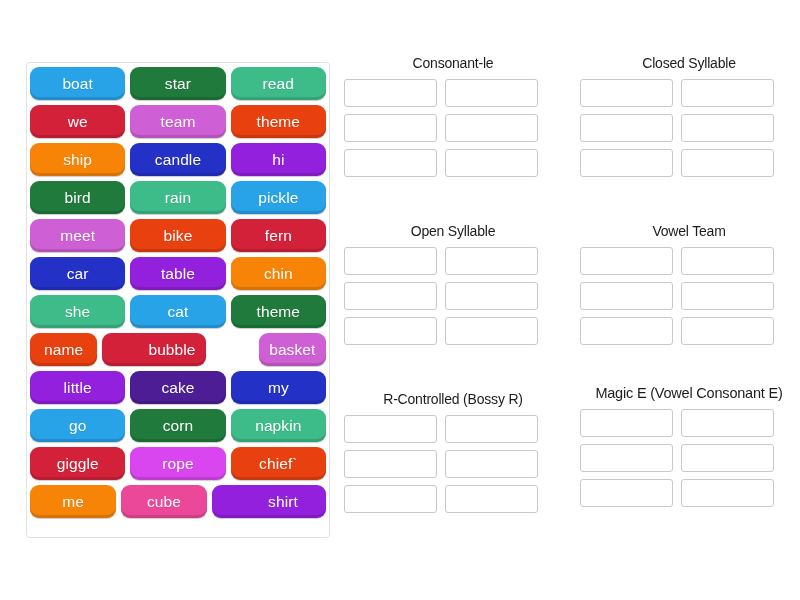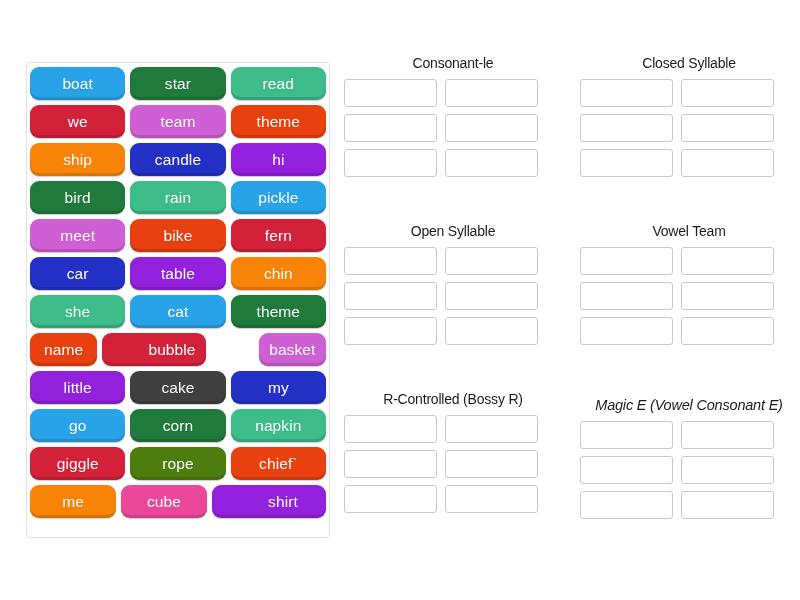--- a/index.html
+++ b/index.html
@@ -96,21 +96,21 @@
     border-radius: 3px;
   }
   .cat-block.wide .drop-zone { width: 93px; }
 
   
   #cat-consonant-le { left: 0px;   top: 8px;   }
   #cat-closed       { left: 236px; top: 8px;   }
   #cat-open         { left: 0px;   top: 176px; }
   #cat-vowel-team   { left: 236px; top: 176px; }
   #cat-r-controlled { left: 0px;   top: 344px; }
-  #cat-magic-e      { left: 236px; top: 349px; font-style: italic; }
+  #cat-magic-e      { left: 236px; top: 337px; }
 </style>
 </head>
 <body>
 
 <div id="word-bank">
     <div class="tile-row">
       <div class="word-tile" style="background: rgb(40, 163, 232);">boat</div>
       <div class="word-tile" style="background: rgb(32, 122, 60);">star</div>
       <div class="word-tile" style="background: rgb(61, 188, 138);">read</div>
     </div>
@@ -144,31 +144,31 @@
       <div class="word-tile" style="background: rgb(40, 163, 232);">cat</div>
       <div class="word-tile" style="background: rgb(32, 122, 60);">theme</div>
     </div>
     <div class="tile-row">
       <div class="word-tile" style="background: rgb(232, 64, 15);">name</div>
       <div class="word-tile" style="background: rgb(211, 33, 58); padding-left: 36px;">bubble</div>
       <div class="word-tile" style="background: rgb(207, 95, 212); margin-left: 48px;">basket</div>
     </div>
     <div class="tile-row">
       <div class="word-tile" style="background: rgb(147, 32, 221);">little</div>
-      <div class="word-tile" style="background: #404040;">cake</div>
+      <div class="word-tile" style="background: #4c1d95;">cake</div>
       <div class="word-tile" style="background: rgb(36, 49, 198);">my</div>
     </div>
     <div class="tile-row">
       <div class="word-tile" style="background: rgb(40, 163, 232);">go</div>
       <div class="word-tile" style="background: rgb(32, 122, 60);">corn</div>
       <div class="word-tile" style="background: rgb(61, 188, 138);">napkin</div>
     </div>
     <div class="tile-row">
       <div class="word-tile" style="background: rgb(211, 33, 58);">giggle</div>
-      <div class="word-tile" style="background: #4d7c0f;">rope</div>
+      <div class="word-tile" style="background: #d946ef;">rope</div>
       <div class="word-tile" style="background: rgb(232, 64, 15);">chief`</div>
     </div>
     <div class="tile-row">
       <div class="word-tile" style="background: rgb(247, 132, 7);">me</div>
       <div class="word-tile" style="background: #ec4899; text-align: right;">cube</div>
       <div class="word-tile" style="background: rgb(147, 32, 221); padding-left: 28px;">shirt</div>
     </div>
   </div>
 
 <div id="categories">

